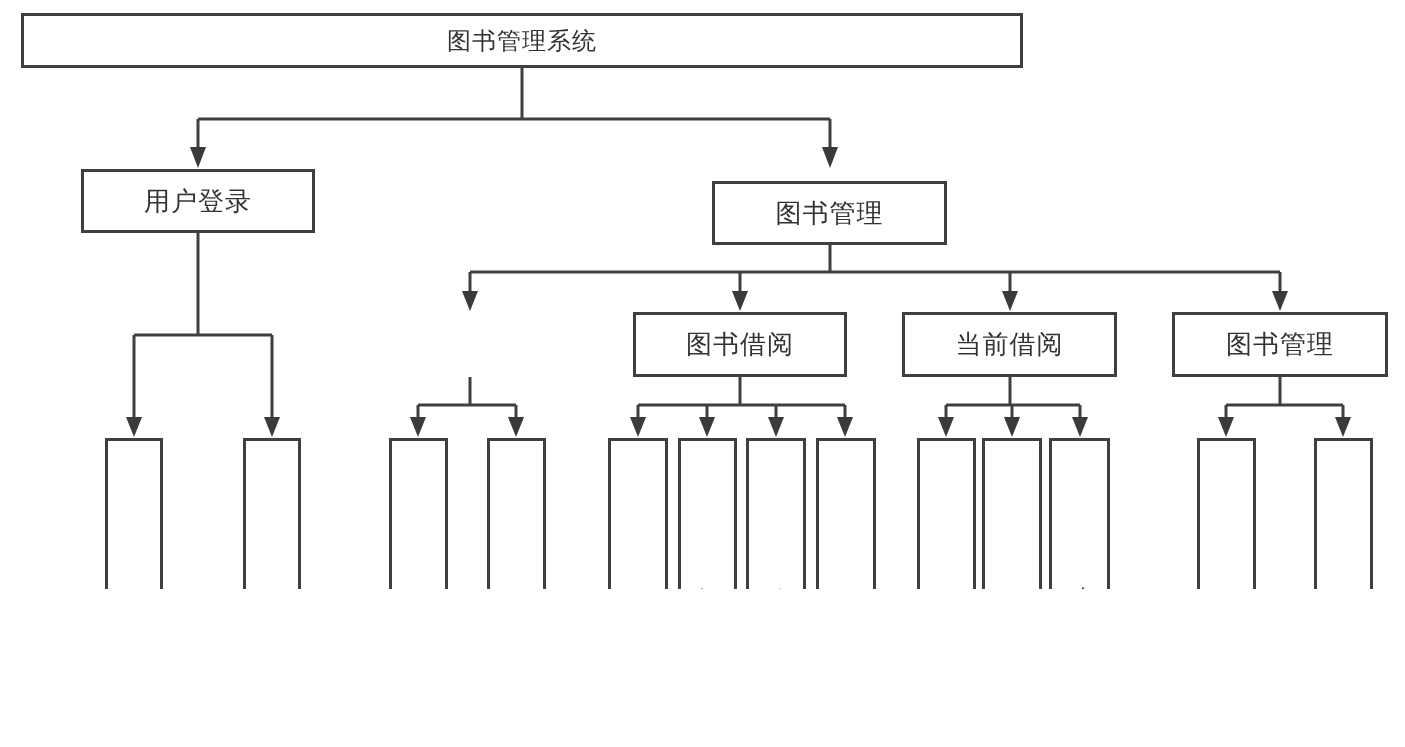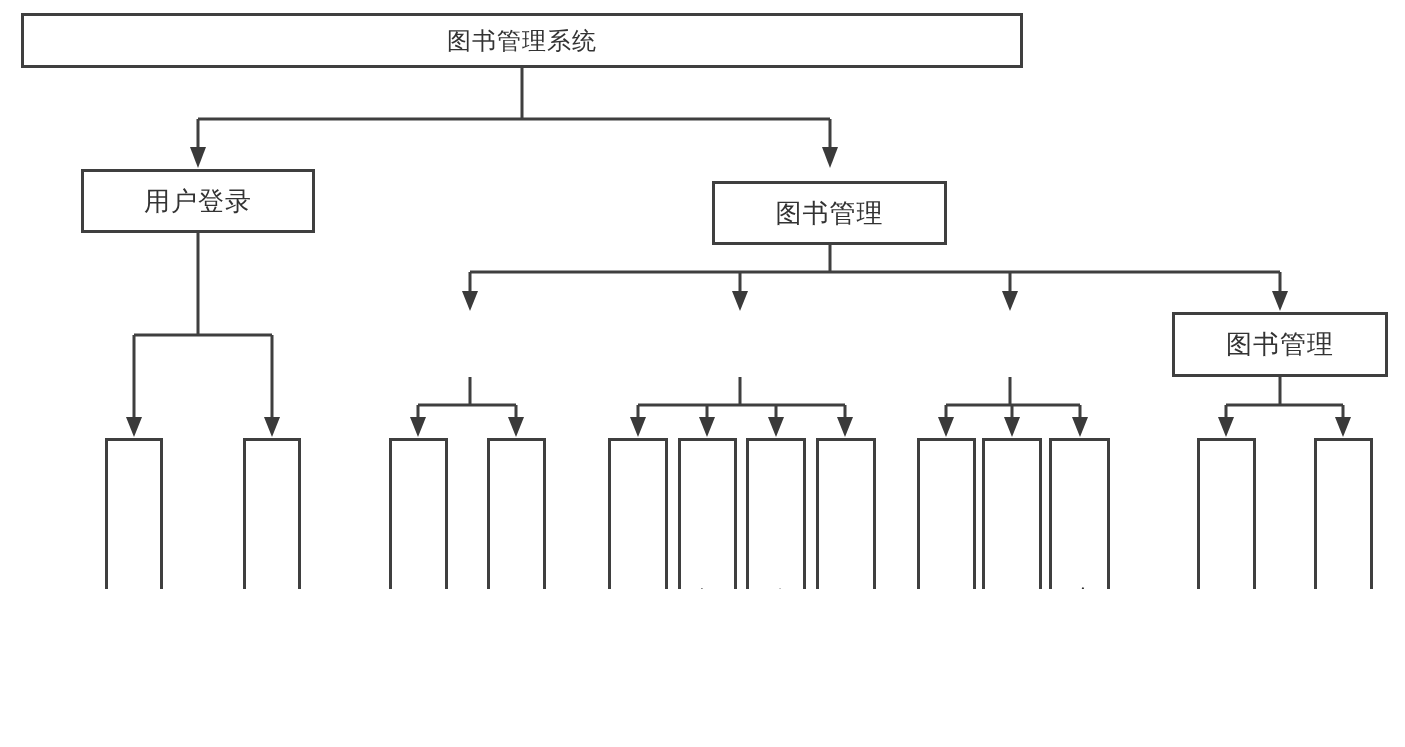--- a/index.html
+++ b/index.html
@@ -90,20 +90,22 @@
   </svg>
 
   <div class="box root" style="left:21px;top:13px;width:1002px;height:55px;">图书管理系统</div>
 
   <div class="box" style="left:81px;top:169px;width:234px;height:64px;">用户登录</div>
   <div class="box" style="left:712px;top:181px;width:235px;height:64px;">图书管理</div>
 
   <div class="box vbox" style="left:105px;top:438px;width:58px;height:296px;">用户登录</div>
   <div class="box vbox" style="left:243px;top:438px;width:58px;height:296px;">注销登录</div>
 
+  <div class="box" style="left:633px;top:312px;width:214px;height:65px;">图书借阅</div>
+  <div class="box" style="left:902px;top:312px;width:215px;height:65px;">当前借阅</div>
   <div class="box" style="left:1172px;top:312px;width:216px;height:65px;">图书管理</div>
 
   <div class="box vbox" style="left:389px;top:438px;width:59px;height:296px;">查询图书</div>
   <div class="box vbox" style="left:487px;top:438px;width:59px;height:296px;">借阅图书</div>
 
   <div class="box vbox" style="left:608px;top:438px;width:60px;height:296px;">查询图书</div>
   <div class="box vbox" style="left:678px;top:438px;width:59px;height:296px;">新增图书（管理员）</div>
   <div class="box vbox" style="left:746px;top:438px;width:60px;height:296px;">编辑图书（管理员）</div>
   <div class="box vbox" style="left:816px;top:438px;width:60px;height:296px;">借阅图书</div>
 

